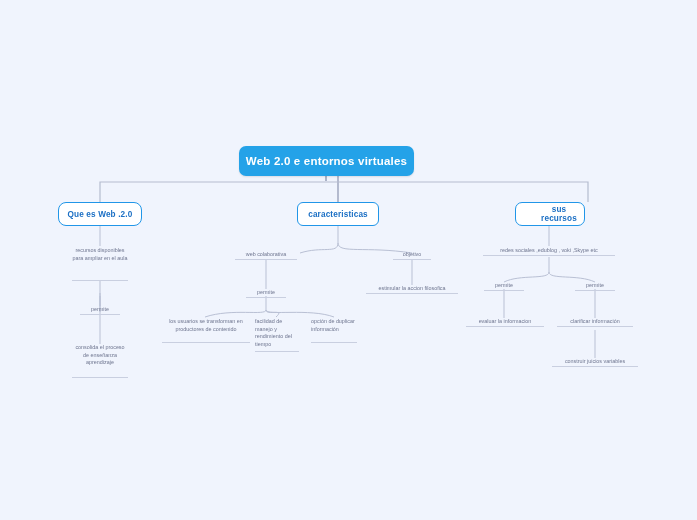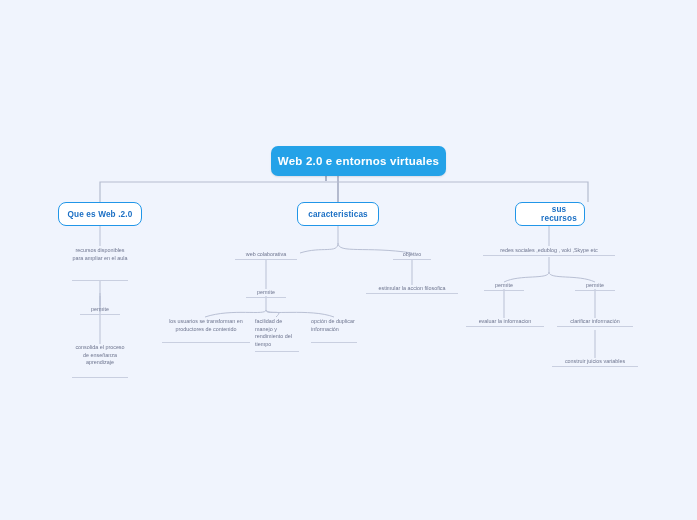--- a/index.html
+++ b/index.html
@@ -101,29 +101,29 @@
       <path d="M549,226 L549,246"></path>
       <path d="M549,257 L549,272"></path>
       <path d="M549,272 C549,280 520,274 504,282"></path>
       <path d="M549,272 C549,280 578,274 595,282"></path>
       <path d="M504,289 L504,318"></path>
       <path d="M595,289 L595,318"></path>
       <path d="M595,330 L595,358"></path>
     </g>
   </svg>
 
-  <div class="node root" style="left:239px; top:146px; width:175px; height:30px;margin-left:32px;">
+  <div class="node root" style="left:239px; top:146px; width:175px; height:30px;">
     <span>Web 2.0 e entornos virtuales</span>
   </div>
 
   <div class="node lvl2" style="left:58px; top:202px; width:84px; height:24px;border-radius:8px;">
     <span>Que es Web .2.0</span>
   </div>
 
-  <div class="node lvl2" style="left:297px; top:202px; width:82px; height:24px;">
+  <div class="node lvl2" style="left:297px; top:202px; width:82px; height:24px;border-radius:6px;">
     <span>caracteristicas</span>
   </div>
 
   <div class="node lvl2" style="left:515px; top:202px; width:70px; height:24px;padding-left:18px;">
     <span>sus recursos</span>
   </div>
 
   <div class="node leaf" style="left:72px; top:247px; width:56px; height:34px;">
     <span>recursos disponibles para ampliar en el aula</span>
   </div>

